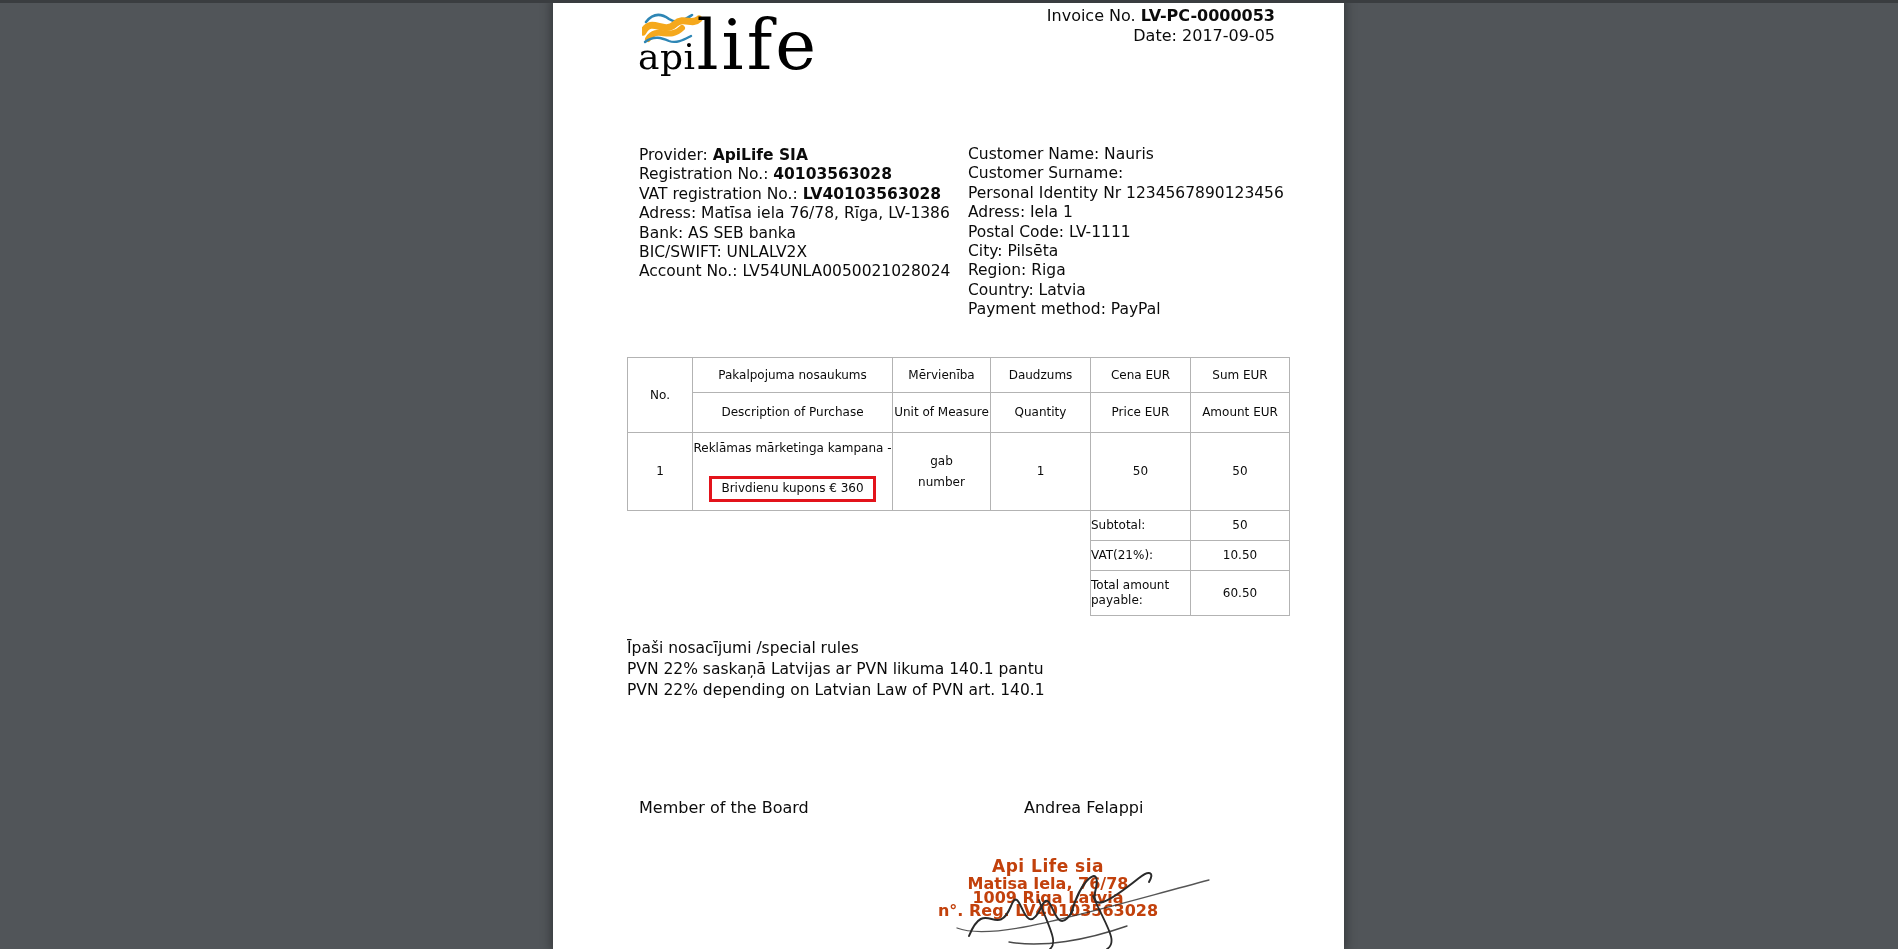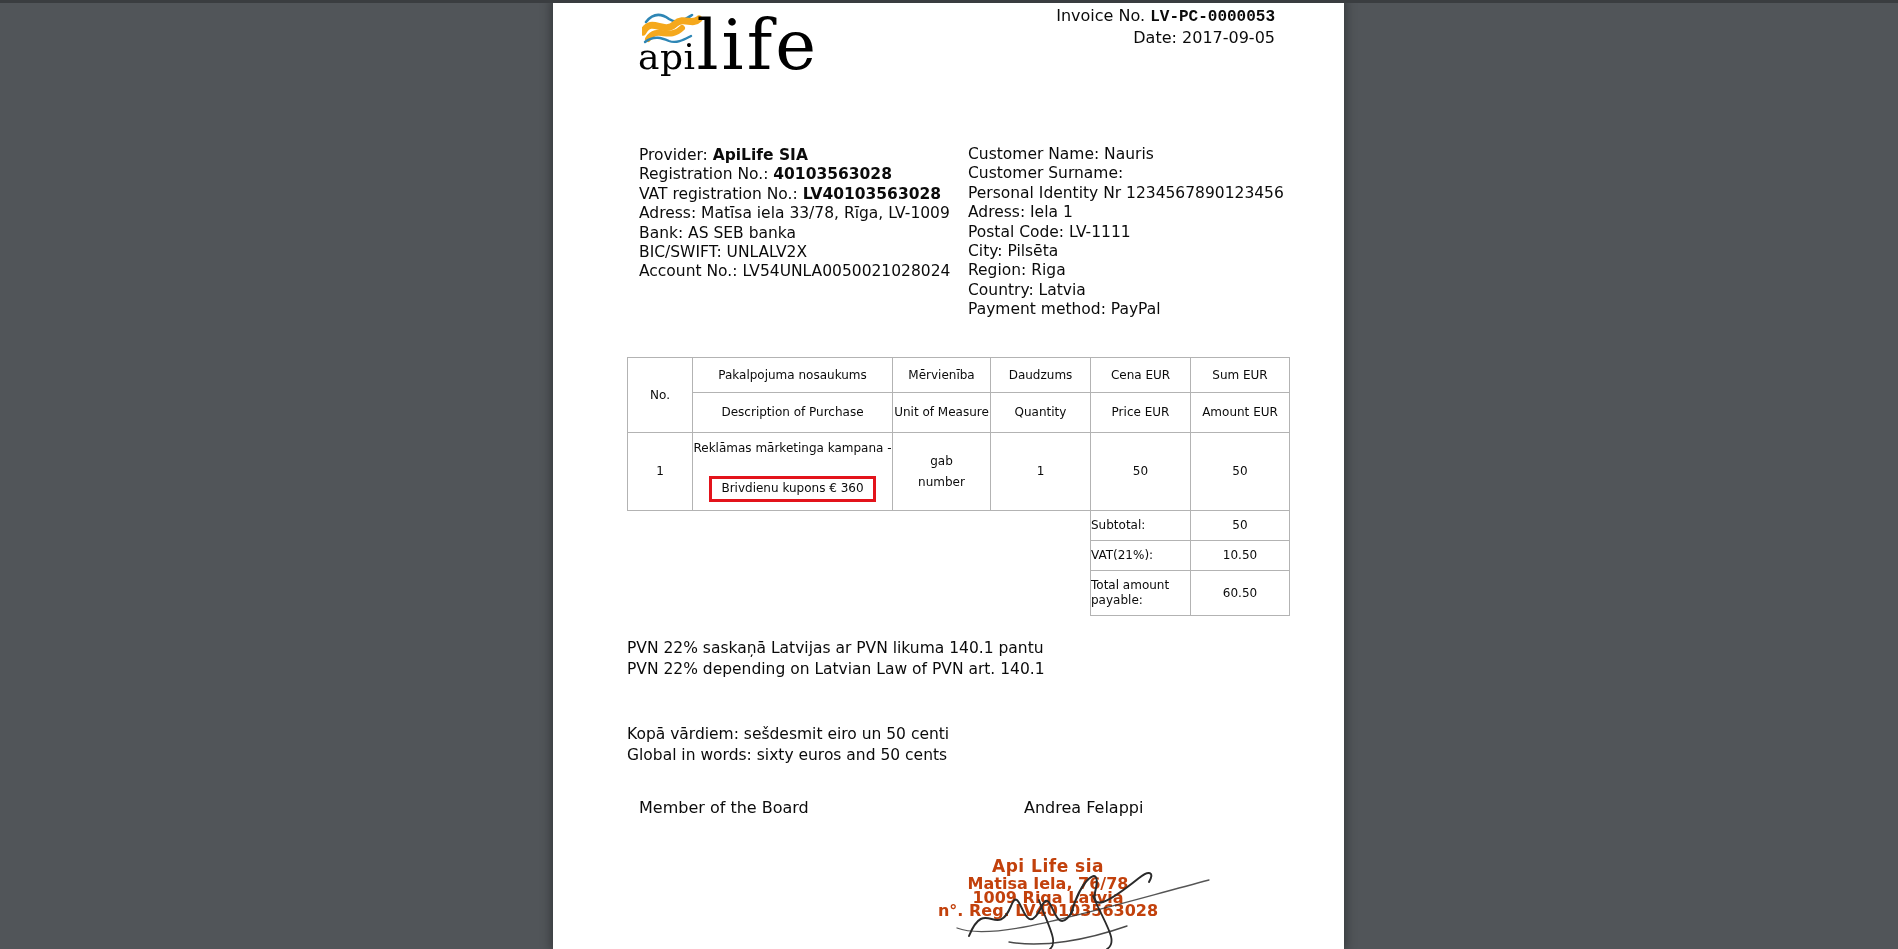--- a/index.html
+++ b/index.html
@@ -23,21 +23,21 @@
   .logo { position: absolute; left: 85px; top: 6px; width: 240px; height: 74px; }
   .logo-text { position: absolute; left: 0; bottom: 0; display: flex; align-items: baseline;
                font-family: "DejaVu Serif", "Liberation Serif", serif; color: #000000; }
   .logo-api  { font-size: 36px; letter-spacing: 0.5px; line-height: 1; }
   .logo-life { font-size: 69px; letter-spacing: 3px; line-height: 1; margin-left: 1px; }
   .logo-waves { position: absolute; left: 4px; top: 3px; }
 
   
   .inv-head { position: absolute; right: 69px; top: 6px; text-align: right;
               font-size: 16px; line-height: 19.5px; }
-  .inv-head b { font-weight: bold; font-family: Liberation Mono, monospace; }
+  .inv-head b { font-weight: bold; }
 
   
   .party { position: absolute; font-size: 15.5px; line-height: 19.4px; }
   .provider { left: 86px; top: 146px; }
   .customer { left: 415px; top: 145px; }
   .party b { font-weight: bold; text-align: right; }
 
   
   .items { position: absolute; left: 74px; top: 357px; width: 662px;
            border-collapse: collapse; table-layout: fixed; }
@@ -87,21 +87,21 @@
 
   <div class="inv-head">
     <div><span>Invoice No. </span><b>LV-PC-0000053</b></div>
     <div>Date: 2017-09-05</div>
   </div>
 
   <div class="party provider">
     <div><span>Provider: </span><b>ApiLife SIA</b></div>
     <div><span>Registration No.: </span><b>40103563028</b></div>
     <div><span>VAT registration No.: </span><b>LV40103563028</b></div>
-    <div><span>Adress: </span><span>Matīsa iela 33/78, Rīga, LV-1009</span></div>
+    <div><span>Adress: </span><span>Matīsa iela 76/78, Rīga, LV-1386</span></div>
     <div><span>Bank: </span><span>AS SEB banka</span></div>
     <div><span>BIC/SWIFT: </span><span>UNLALV2X</span></div>
     <div><span>Account No.: </span><span>LV54UNLA0050021028024</span></div>
   </div>
 
   <div class="party customer">
     <div>Customer Name: Nauris</div>
     <div>Customer Surname:</div>
     <div>Personal Identity Nr 1234567890123456</div>
     <div>Adress: Iela 1</div>
@@ -161,28 +161,25 @@
       <td>10.50</td>
     </tr>
     <tr style="height:45px">
       <td class="tlabel">Total amount payable:</td>
       <td>60.50</td>
     </tr>
   </tbody>
     </table>
 
   <div class="notes notes-special">
+    <div>Īpaši nosacījumi /special rules</div>
     <div>PVN 22% saskaņā Latvijas ar PVN likuma 140.1 pantu</div>
     <div>PVN 22% depending on Latvian Law of PVN art. 140.1</div>
   </div>
 
-  <div class="notes notes-words">
-    <div>Kopā vārdiem: sešdesmit eiro un 50 centi</div>
-    <div>Global in words: sixty euros and 50 cents</div>
-  </div>
 
   <div class="sig-role">Member of the Board</div>
   <div class="sig-name">Andrea Felappi</div>
 
   <div class="stamp">
     <div class="stamp-company">Api Life sia</div>
     <div class="stamp-line">Matisa Iela, 76/78</div>
     <div class="stamp-line">1009 Riga Latvia</div>
     <div class="stamp-line">n°. Reg. LV40103563028</div>
   </div>

